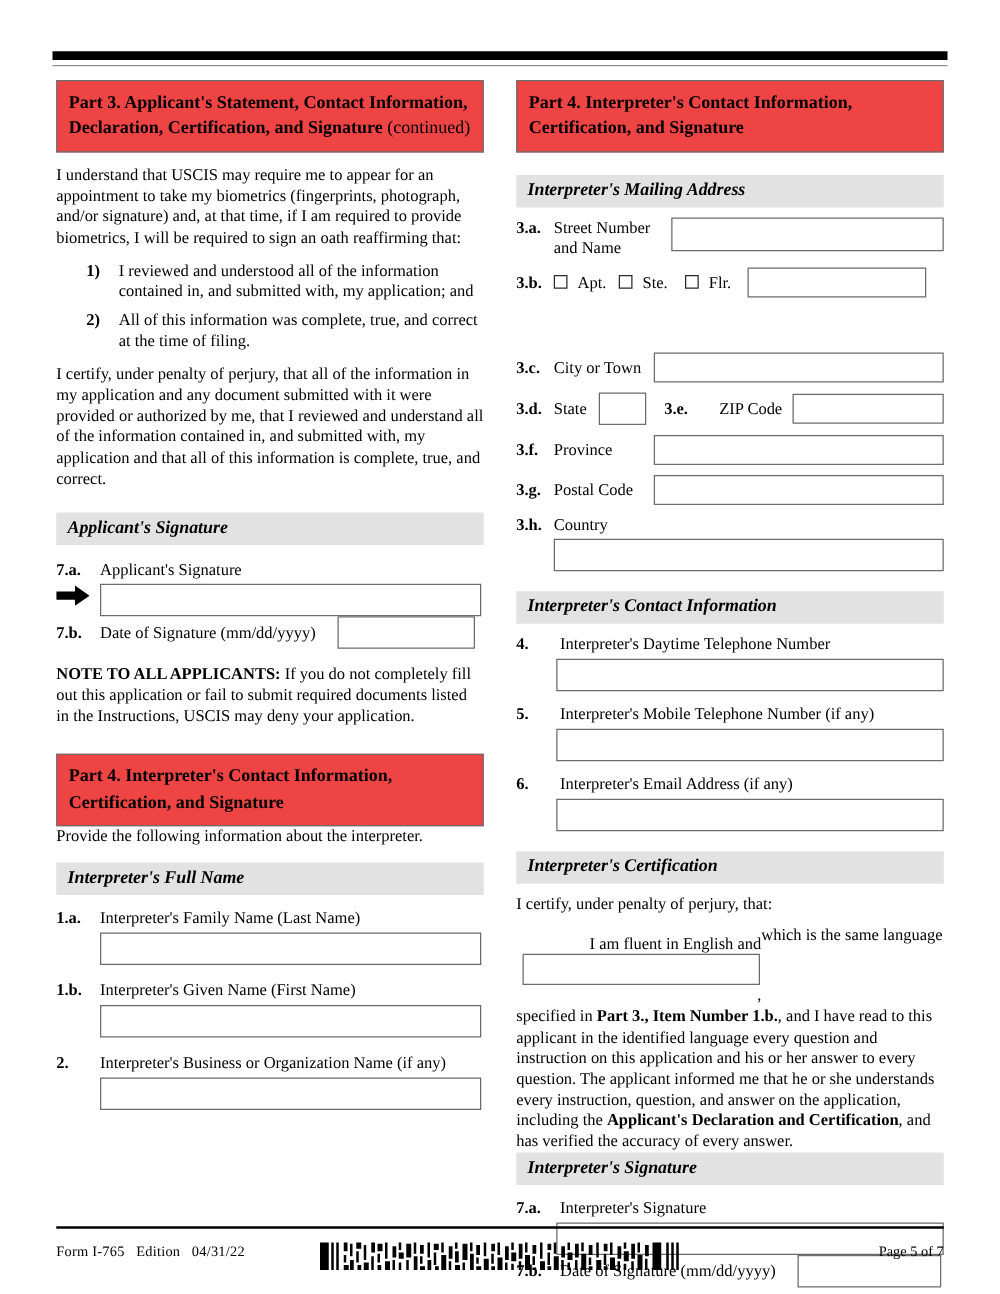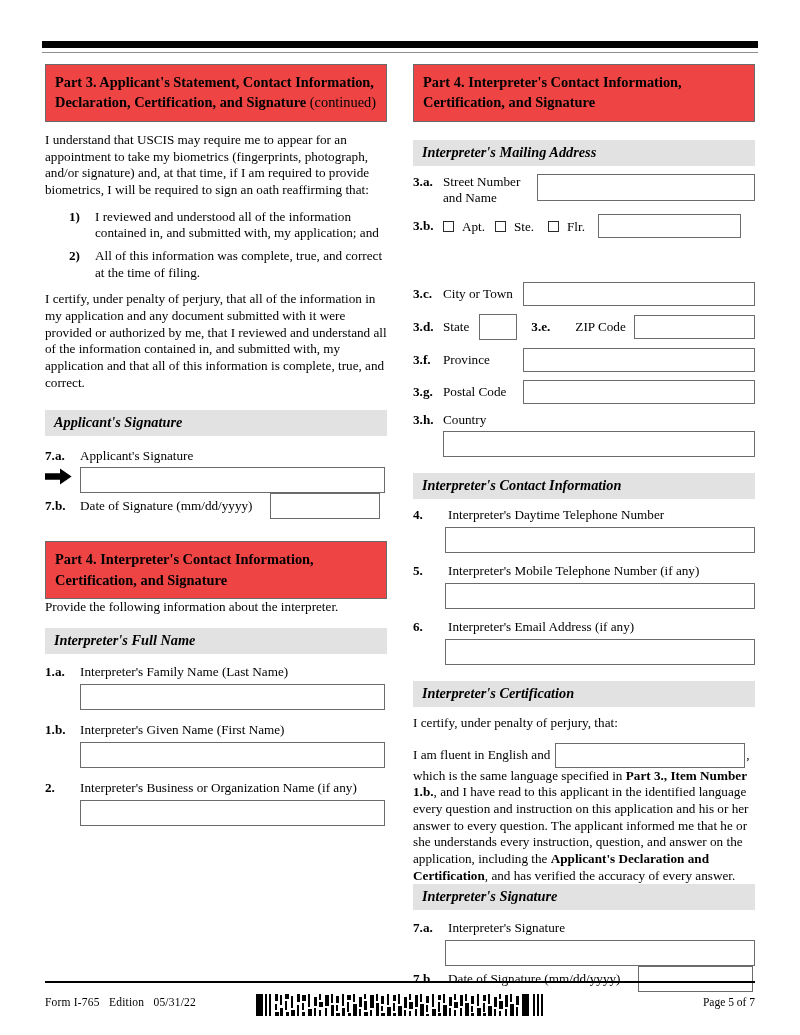--- a/index.html
+++ b/index.html
@@ -214,20 +214,24 @@
       </div>
       <div class="fbox fbox-tall" style="width:305px;" title=""></div>
     </div>
 
     <div class="row mt14" style="align-items:center;">
       <div class="num num-w35">7.b.</div>
       <div class="lbl" style="width:190px;">Date of Signature (mm/dd/yyyy)</div>
       <div class="fbox fbox-tall" style="width:110px;" title=""></div>
     </div>
 
+    <div class="body-text mt12">
+      <b>NOTE TO ALL APPLICANTS:</b>
+      <span>If you do not completely fill out this application or fail to submit required documents listed in the Instructions, USCIS may deny your application.</span>
+    </div>
 
     <div class="part-header mt22">Part 4.  Interpreter's Contact Information, Certification, and Signature</div>
 
     <div class="body-text mt14">Provide the following information about the interpreter.</div>
 
     <div class="subhead mt12">Interpreter's Full Name</div>
 
     <div class="row mt10">
       <div class="num num-w35">1.a.</div>
       <div class="lbl">Interpreter's Family Name (Last Name)</div>
@@ -352,21 +356,21 @@
     <div class="row mt4">
       <div style="width:32px;"></div>
       <div class="fbox fbox-tall" style="width:310px;" title=""></div>
     </div>
 
     <div class="subhead mt16">Interpreter's Certification</div>
 
     <div class="body-text mt8">I certify, under penalty of perjury, that:</div>
 
     <div class="body-text mt8">
-      <span style="display:inline-flex;align-items:center;vertical-align:-7px;">
+      <span style="display:inline-flex;align-items:flex-end;vertical-align:-7px;flex-direction:column;">
         <span>I am fluent in English and</span>
         <span class="fbox" style="width:190px;height:25px;margin:0 1px 0 5px;display:inline-block;" title=""></span>
         <span>,</span>
       </span><span>which is the same language specified in </span><b>Part 3., Item Number 1.b.</b><span>, and I have read to this applicant in the identified language every question and instruction on this application and his or her answer to every question.  The applicant informed me that he or she understands every instruction, question, and answer on the application, including the </span><b>Applicant's Declaration and Certification</b><span>, and has verified the accuracy of every answer.</span>
     </div>
 
     <div class="subhead mt14">Interpreter's Signature</div>
 
     <div class="row mt10">
       <div class="num num-w35">7.a.</div>
@@ -383,21 +387,21 @@
       <div class="fbox fbox-tall" style="width:115px;" title=""></div>
     </div>
 
   </div>
 
   <div class="foot-rule"></div>
 
   <div class="foot-left">
     <span>Form I-765</span>&nbsp;&nbsp;
     <span>Edition</span>&nbsp;&nbsp;
-    <span>05/31/22</span>
+    <span>04/31/22</span>
   </div>
 
   <svg class="barcode" viewBox="0 0 300 26" preserveAspectRatio="none">
     <rect x="0" y="2" width="7" height="22" fill="#000"></rect>
     <rect x="9" y="2" width="2" height="22" fill="#000"></rect>
     <rect x="13" y="2" width="2" height="22" fill="#000"></rect>
     <g fill="#000">
       <rect x="19" y="2" width="3" height="7"></rect>
         <rect x="19" y="12" width="2" height="6"></rect>
         <rect x="19" y="20" width="4" height="4"></rect>

